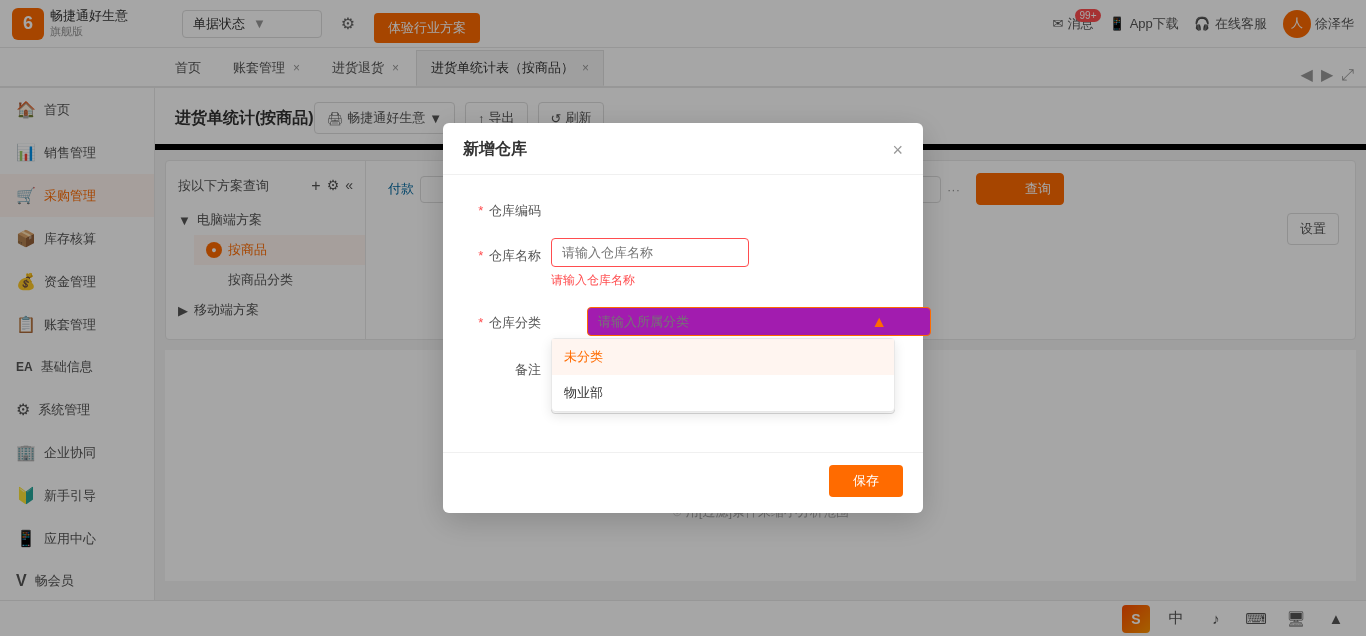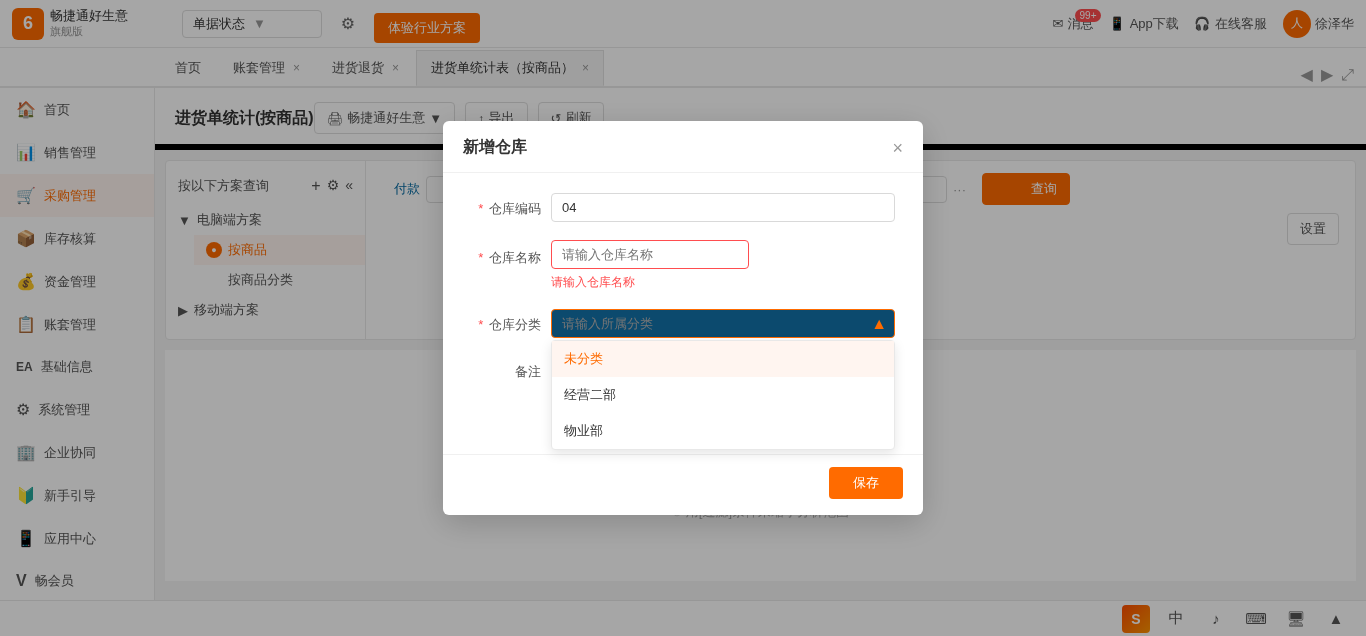--- a/index.html
+++ b/index.html
@@ -350,21 +350,22 @@
       position: relative;
     }
     .form-select-input {
       width: 100%;
       border: 1px solid #d9d9d9;
       border-radius: 4px;
       padding: 6px 32px 6px 10px;
       font-size: 13px;
       color: #bbb;
       outline: none;
-      background: #0c4a6e;
+      background: #a21caf;
+      margin-left: 36px;
     }
     .form-select-input.active-border {
       border-color: #ff6b00;
     }
     .form-select-arrow {
       position: absolute;
       right: 8px;
       top: 50%;
       transform: translateY(-50%);
       color: #ff6b00;
@@ -577,21 +578,21 @@
           <span>↑</span>
           <span>导出</span>
         </button>
         <button class="toolbar-btn">
           <span>↺</span>
           <span>刷新</span>
         </button>
       </div>
     </div>
 
-    <div style="display:flex; margin:10px; gap:12px; background:#fff; border-radius:4px; border:1px solid #e8e8e8;">
+    <div style="display:flex; margin:10px; gap:6px; background:#fff; border-radius:4px; border:1px solid #e8e8e8;">
 
       <div style="width:200px; border-right:1px solid #e8e8e8; padding:10px 0;">
         <div class="scheme-header">
           <span style="font-size:13px;font-weight:500;color:#555;">按以下方案查询</span>
           <div class="scheme-header-actions">
             <span style="cursor:pointer;color:#555;font-size:16px;">+</span>
             <span style="cursor:pointer;color:#555;font-size:14px;">⚙</span>
             <span style="cursor:pointer;color:#555;font-size:14px;">«</span>
           </div>
         </div>
@@ -665,21 +666,20 @@
     <span class="dialog-title">新增仓库</span>
     <span class="dialog-close">×</span>
   </div>
   <div class="dialog-body">
 
     <div class="form-row">
       <div class="form-label">
         <span class="required">*</span>
         <span>仓库编码</span>
       </div>
-      <input class="form-control" type="text" value="04" style="">
     </div>
 
     <div class="form-row" style="flex-direction:column;">
       <div style="display:flex;align-items:center;">
         <div class="form-label">
           <span class="required">*</span>
           <span>仓库名称</span>
         </div>
         <input class="form-control error-border" type="text" placeholder="请输入仓库名称" style="">
       </div>
@@ -692,21 +692,20 @@
       <div class="form-label">
         <span class="required">*</span>
         <span>仓库分类</span>
       </div>
       <div class="form-select-wrapper">
         <input class="form-select-input active-border" type="text" placeholder="请输入所属分类" style="">
         <span class="form-select-arrow">▲</span>
         
         <div class="dropdown-list">
           <div class="dropdown-item selected">未分类</div>
-          <div class="dropdown-item">经营二部</div>
           <div class="dropdown-item">物业部</div>
         </div>
       </div>
     </div>
 
     <div class="form-row">
       <div class="form-label">
         <span>备注</span>
       </div>
       <textarea class="textarea-control" style=""></textarea>

